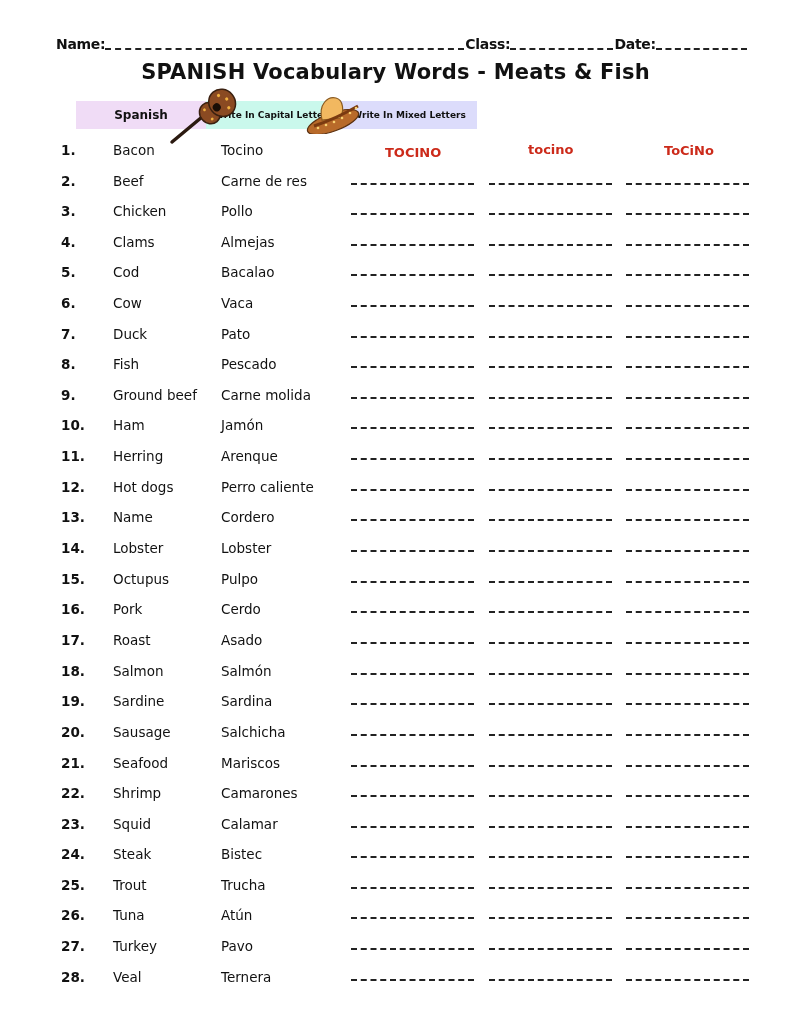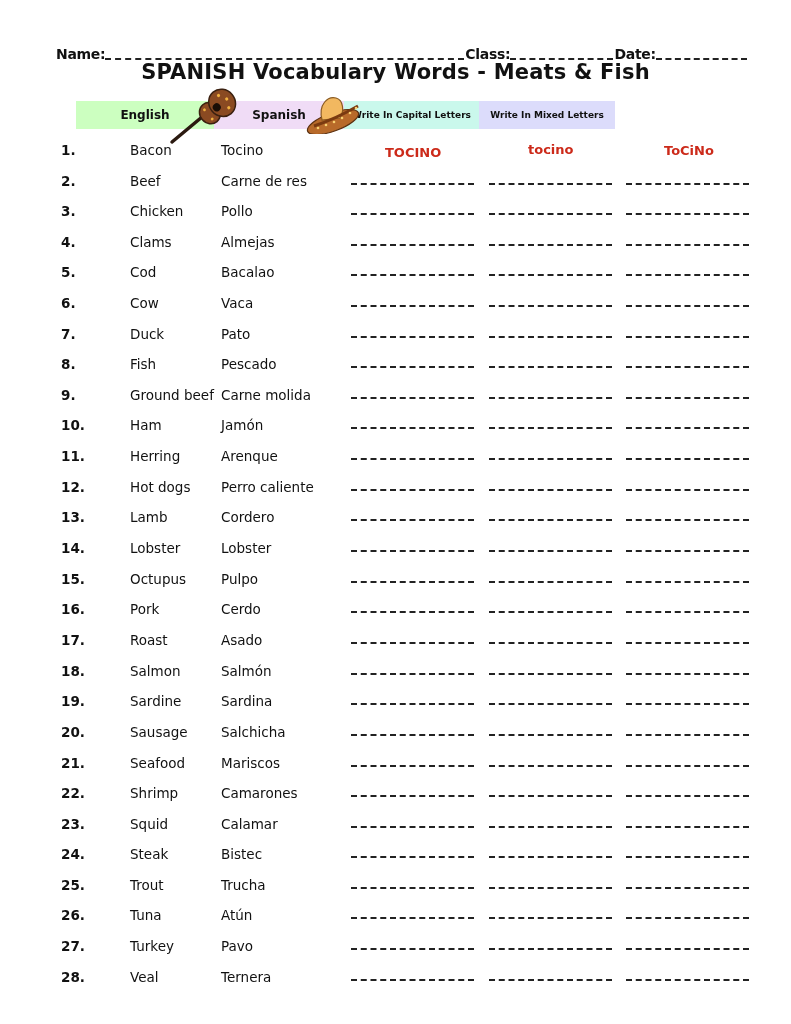--- a/index.html
+++ b/index.html
@@ -1,37 +1,37 @@
 <!DOCTYPE html>
 <html><head>
 <meta charset="utf-8">
 <style>
   html, body { margin: 0; padding: 0; background: #ffffff; }
   body { width: 791px; height: 1024px; position: relative; overflow: hidden;
          font-family: "DejaVu Sans", sans-serif; color: #111; }
-  .topline { position: absolute; top: 42px; left: 56px; width: 692px; height: 20px;
+  .topline { position: absolute; top: 32px; left: 56px; width: 692px; height: 20px;
              font-size: 14px; display: flex; align-items: flex-end; white-space: nowrap; letter-spacing: -0.3px; justify-content: space-between; }
   .topline .lbl { font-weight: 600; }
   .topline .blank { border-bottom: 2px dashed #222; height: 12px; margin: 0 1px 2px 0; }
   .title { position: absolute; top: 60px; left: 0; width: 791px; text-align: center;
            font-size: 21px; font-weight: 600; letter-spacing: 0.2px; }
   .header { position: absolute; top: 101px; left: 76px; width: 675px; height: 28px; display: flex; }
   .hcell { display: flex; align-items: center; justify-content: center; font-size: 12px; font-weight: 600; position: relative; }
   .hcell.small { font-size: 9px; }
   .h-eng { width: 138px; background: #ccffc0; padding-left: 0; }
   .h-spa { width: 130px; background: #f0dcf6; }
   .h-cap { width: 135px; background: #caf8ec; }
   .h-sml { width: 136px; background: #f7ddb8; }
   .h-mix { width: 136px; background: #dcdcfb; }
   .guitar { position: absolute; left: 168px; top: 88px; width: 70px; height: 58px; z-index: 3; }
   .hat { position: absolute; left: 304px; top: 92px; width: 58px; height: 42px; z-index: 3; }
   .rows { position: absolute; top: 138px; left: 0; width: 791px; }
   .row { position: absolute; left: 0; width: 791px; height: 30px; font-size: 13.5px; }
   .row .num { position: absolute; left: 61px; top: 4px; font-weight: 600; }
-  .row .en { position: absolute; left: 130px; top: 4px; }
+  .row .en { position: absolute; left: 113px; top: 4px; }
   .row .es { position: absolute; left: 221px; top: 4px; }
   .row .line { position: absolute; top: 14px; height: 0; border-bottom: 2px dashed #222; }
   .row .l1 { left: 351px; width: 123px; }
   .row .l2 { left: 489px; width: 123px; }
   .row .l3 { left: 626px; width: 123px; }
   .example { position: absolute; color: #cc2a1a; font-weight: 600; font-size: 13px; }
   .ex-cap { left: 385px; top: 145px; }
   .ex-sml { left: 528px; top: 142px; }
   .ex-mix { left: 664px; top: 143px; }
 </style>
@@ -43,23 +43,20 @@
   <span class="blank" style="width:362px"></span>
   <span class="lbl">Class:</span>
   <span class="blank" style="width:104px"></span>
   <span class="lbl">Date:</span>
   <span class="blank" style="width:92px"></span>
 </div>
 
 <div class="title">SPANISH Vocabulary Words - Meats &amp; Fish</div>
 
 <div class="header">
-  <div class="hcell h-eng">
-    <span>English</span>
-  </div>
   <div class="hcell h-spa">
     <span>Spanish</span>
   </div>
   <div class="hcell small h-cap">
     <span>Write In Capital Letters</span>
   </div>
   <div class="hcell small h-mix">
     <span>Write In Mixed Letters</span>
   </div>
 </div>
@@ -183,21 +180,21 @@
     <div class="row" style="top: 337px;">
       <span class="num">12.</span>
       <span class="en">Hot dogs</span>
       <span class="es">Perro caliente</span>
       <span class="line l1"></span>
       <span class="line l2"></span>
       <span class="line l3"></span>
     </div>
     <div class="row" style="top: 367px;">
       <span class="num">13.</span>
-      <span class="en">Lamb</span>
+      <span class="en">Name</span>
       <span class="es">Cordero</span>
       <span class="line l1"></span>
       <span class="line l2"></span>
       <span class="line l3"></span>
     </div>
     <div class="row" style="top: 398px; padding-left: 16px;">
       <span class="num">14.</span>
       <span class="en">Lobster</span>
       <span class="es">Lobster</span>
       <span class="line l1"></span>

